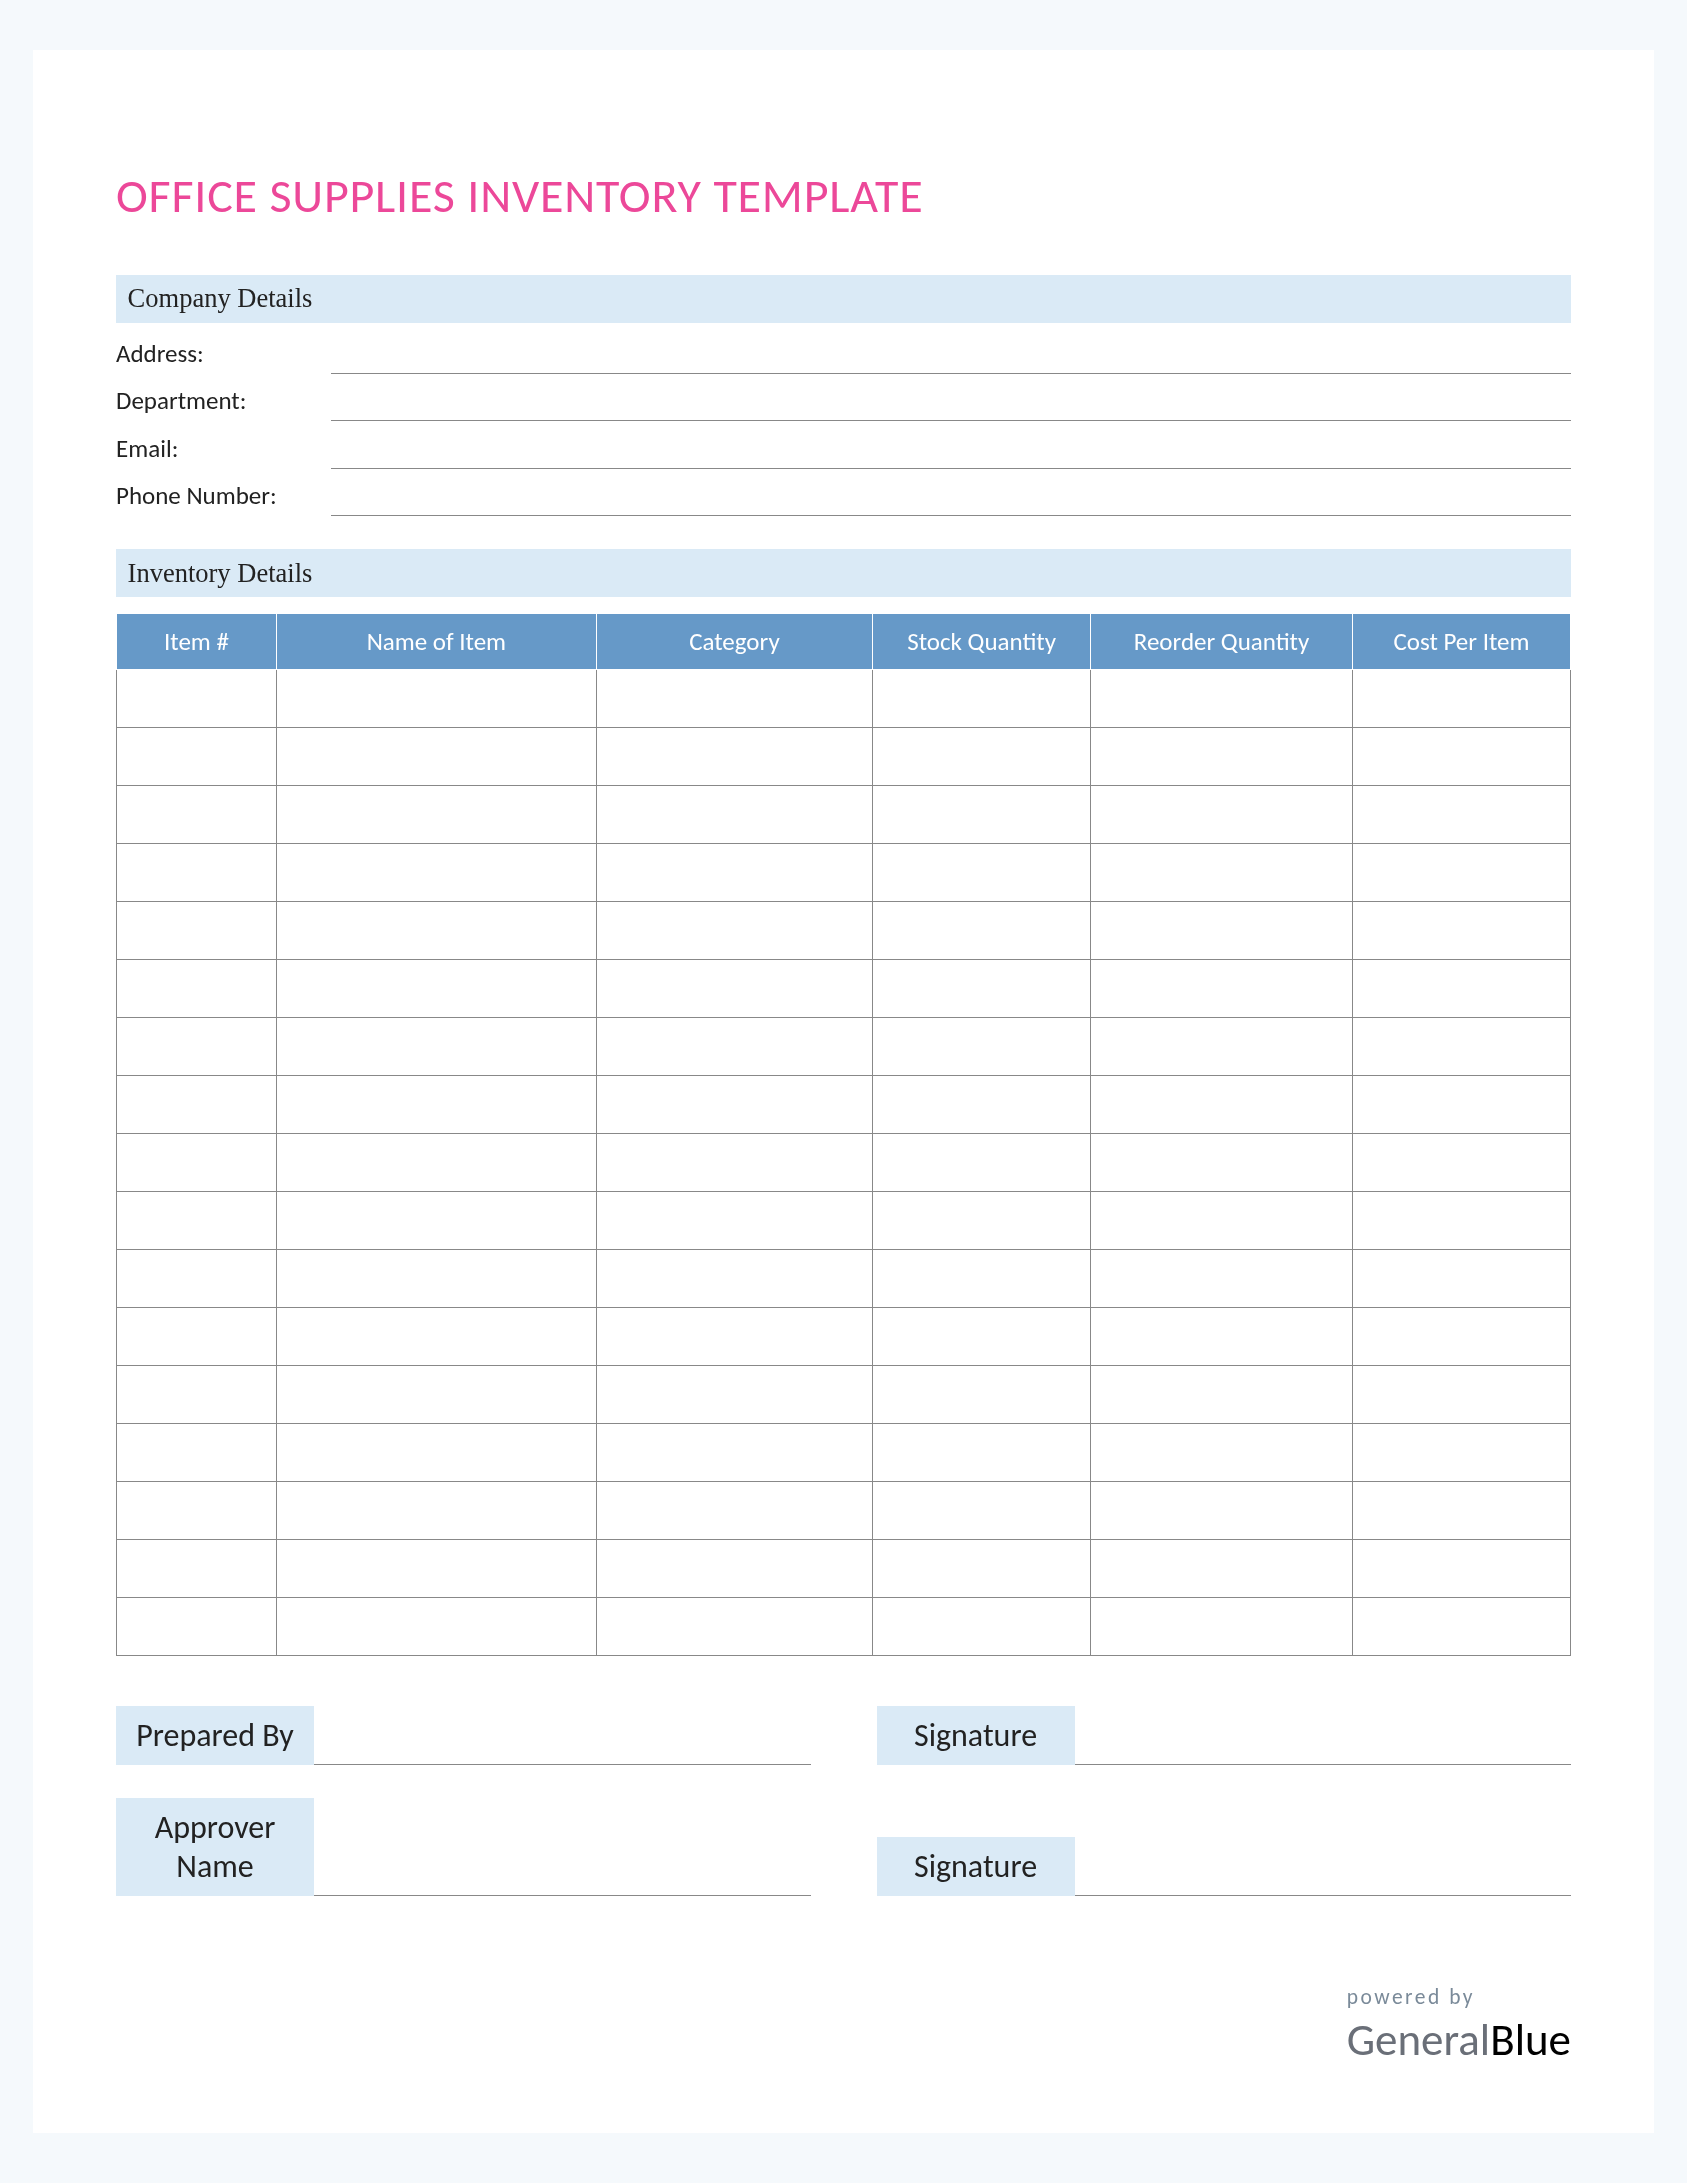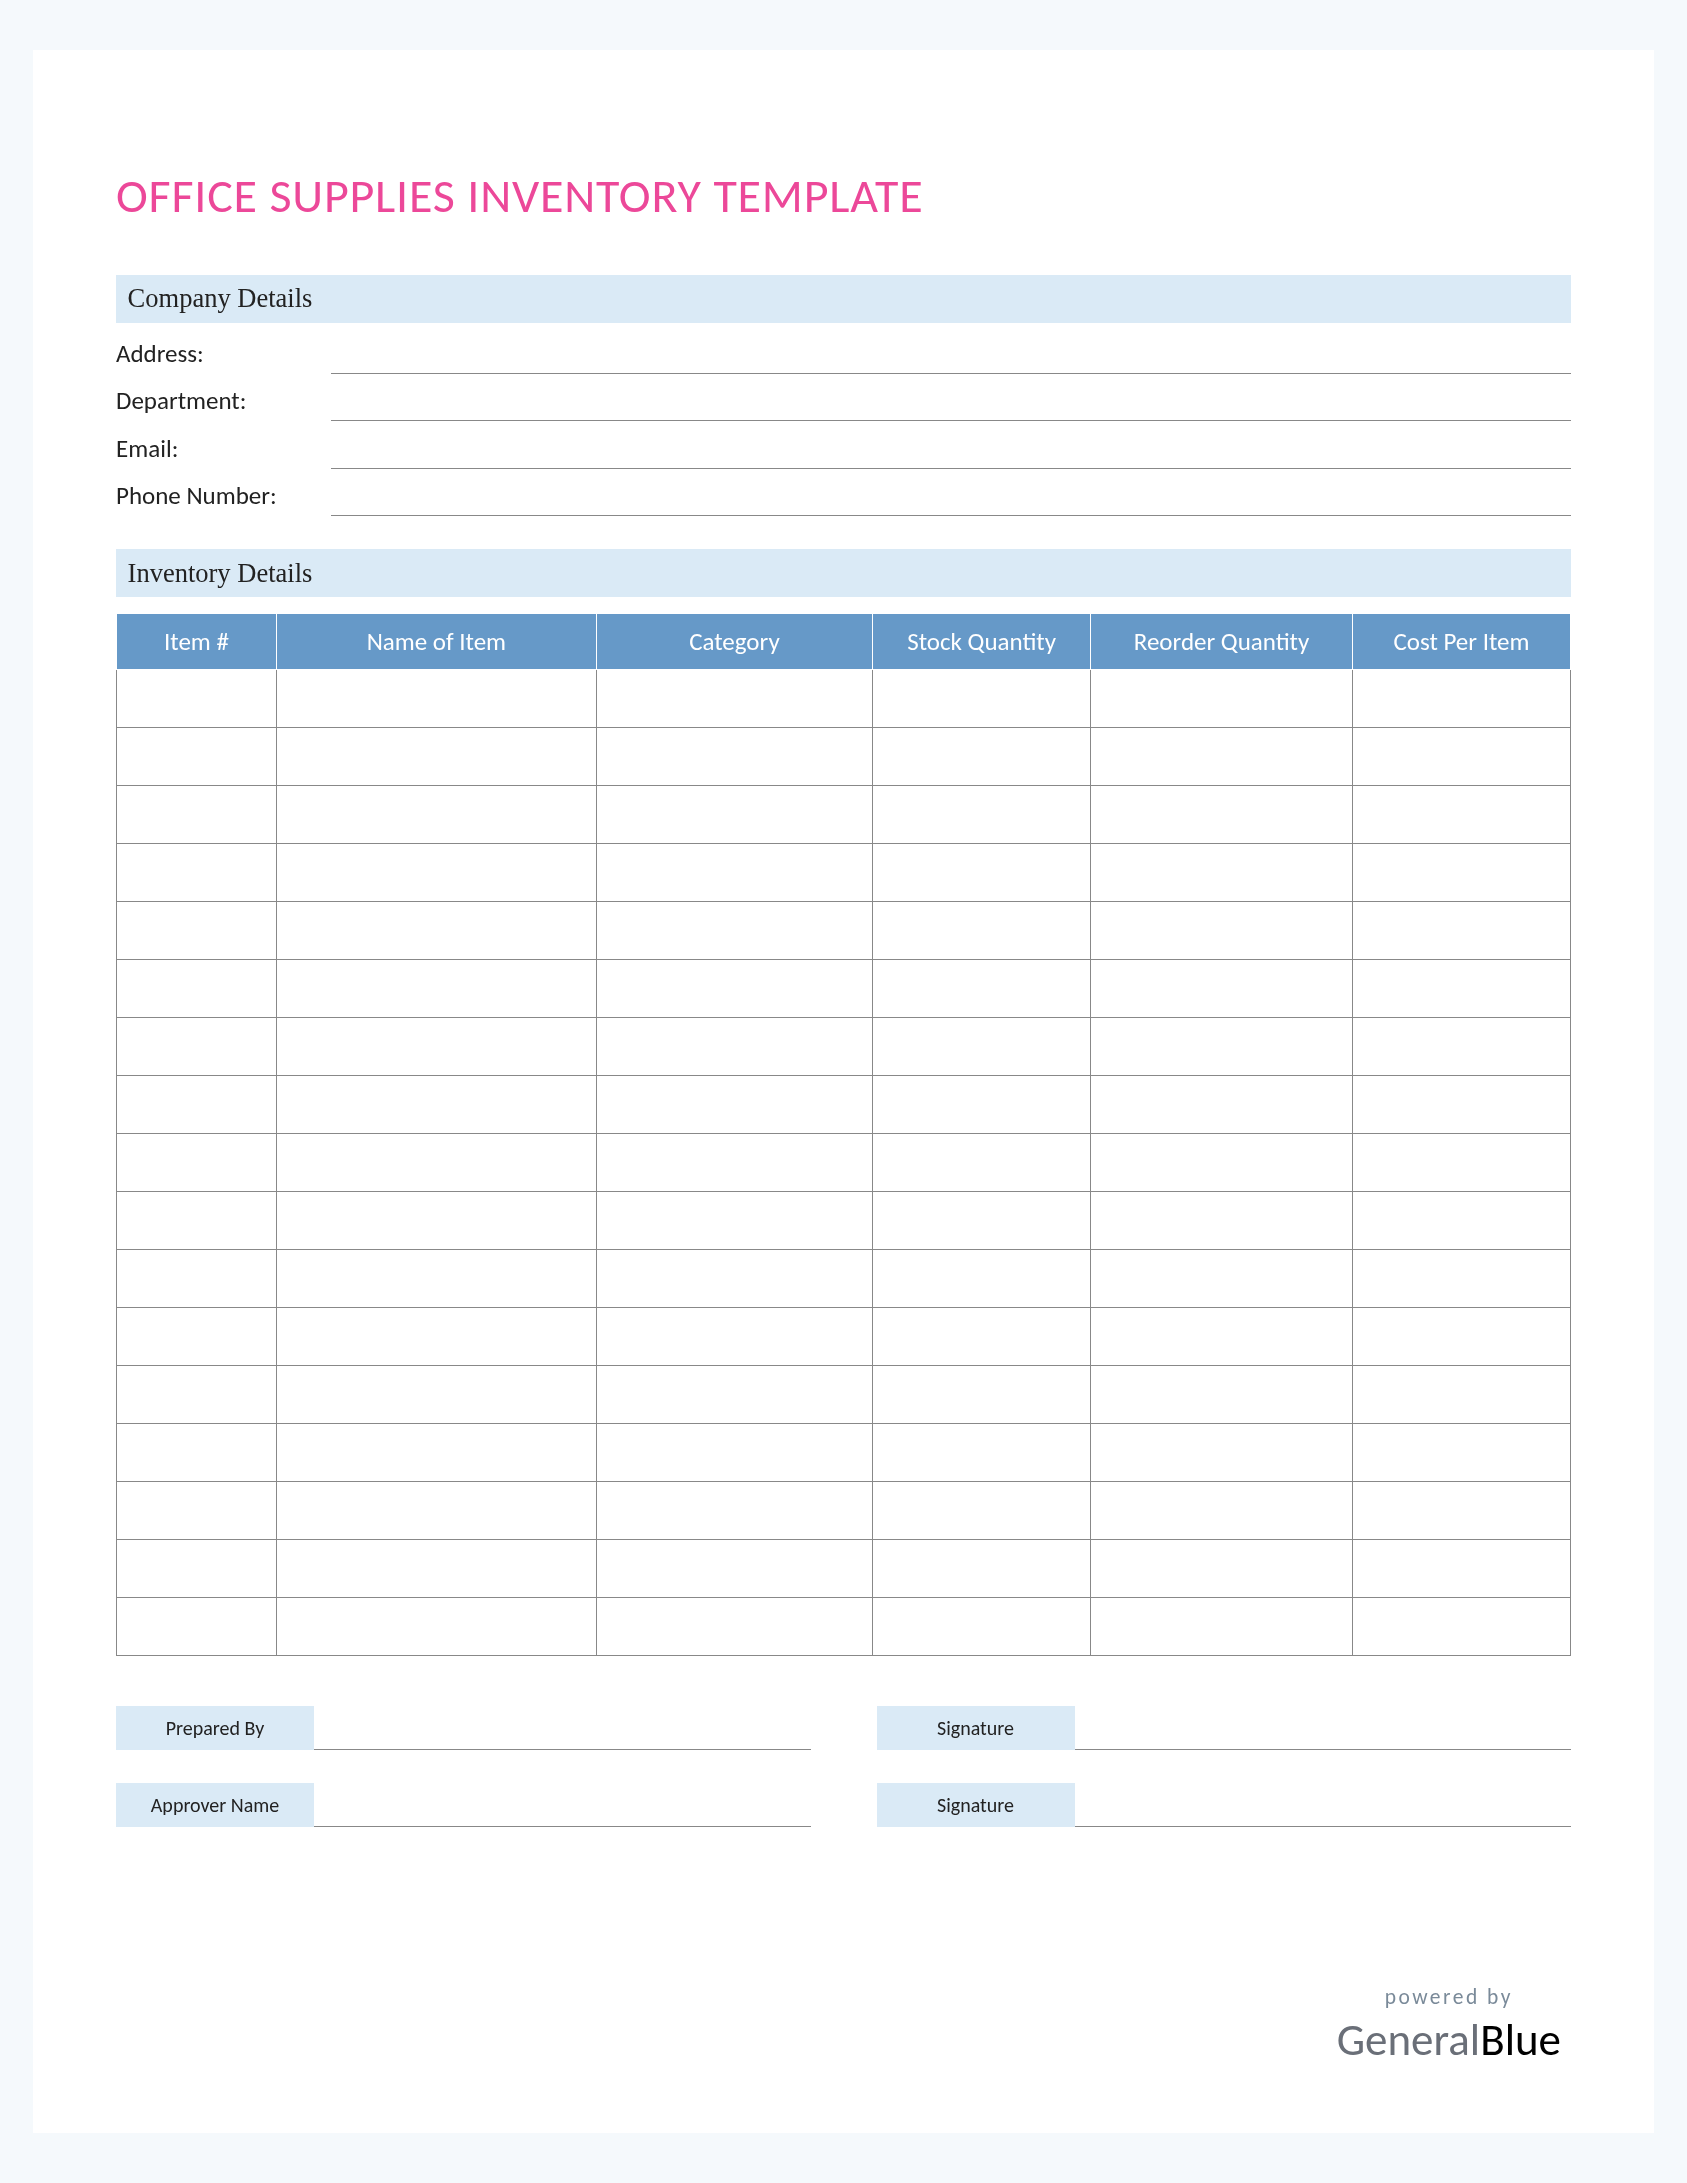--- a/index.html
+++ b/index.html
@@ -82,38 +82,38 @@
     margin-top: 50px;
   }
   .sign-row {
     display: flex;
     align-items: flex-end;
     gap: 0;
     margin-bottom: 33px;
   }
   .sign-box {
     background: #daeaf6;
-    font-size: 20px;
+    font-size: 32px;
     color: #222;
     text-align: center;
     padding: 10px 6.6px;
     width: 198px;
   }
   .sign-line {
     border-bottom: 1.7px solid #888;
     height: 40px;
     flex: 1;
   }
   .sign-gap { width: 66px; }
 
   .footer-brand {
     position: absolute;
-    right: 93px;
+    right: 83px;
     bottom: 66px;
-    text-align: center;
+    text-align: left;
   }
   .powered {
     color: #7a8a99;
     font-size: 21.5px;
     letter-spacing: 2.5px;
     margin-bottom: 1.7px;
   }
   .brand {
     font-size: 45px;
     font-weight: 400;

